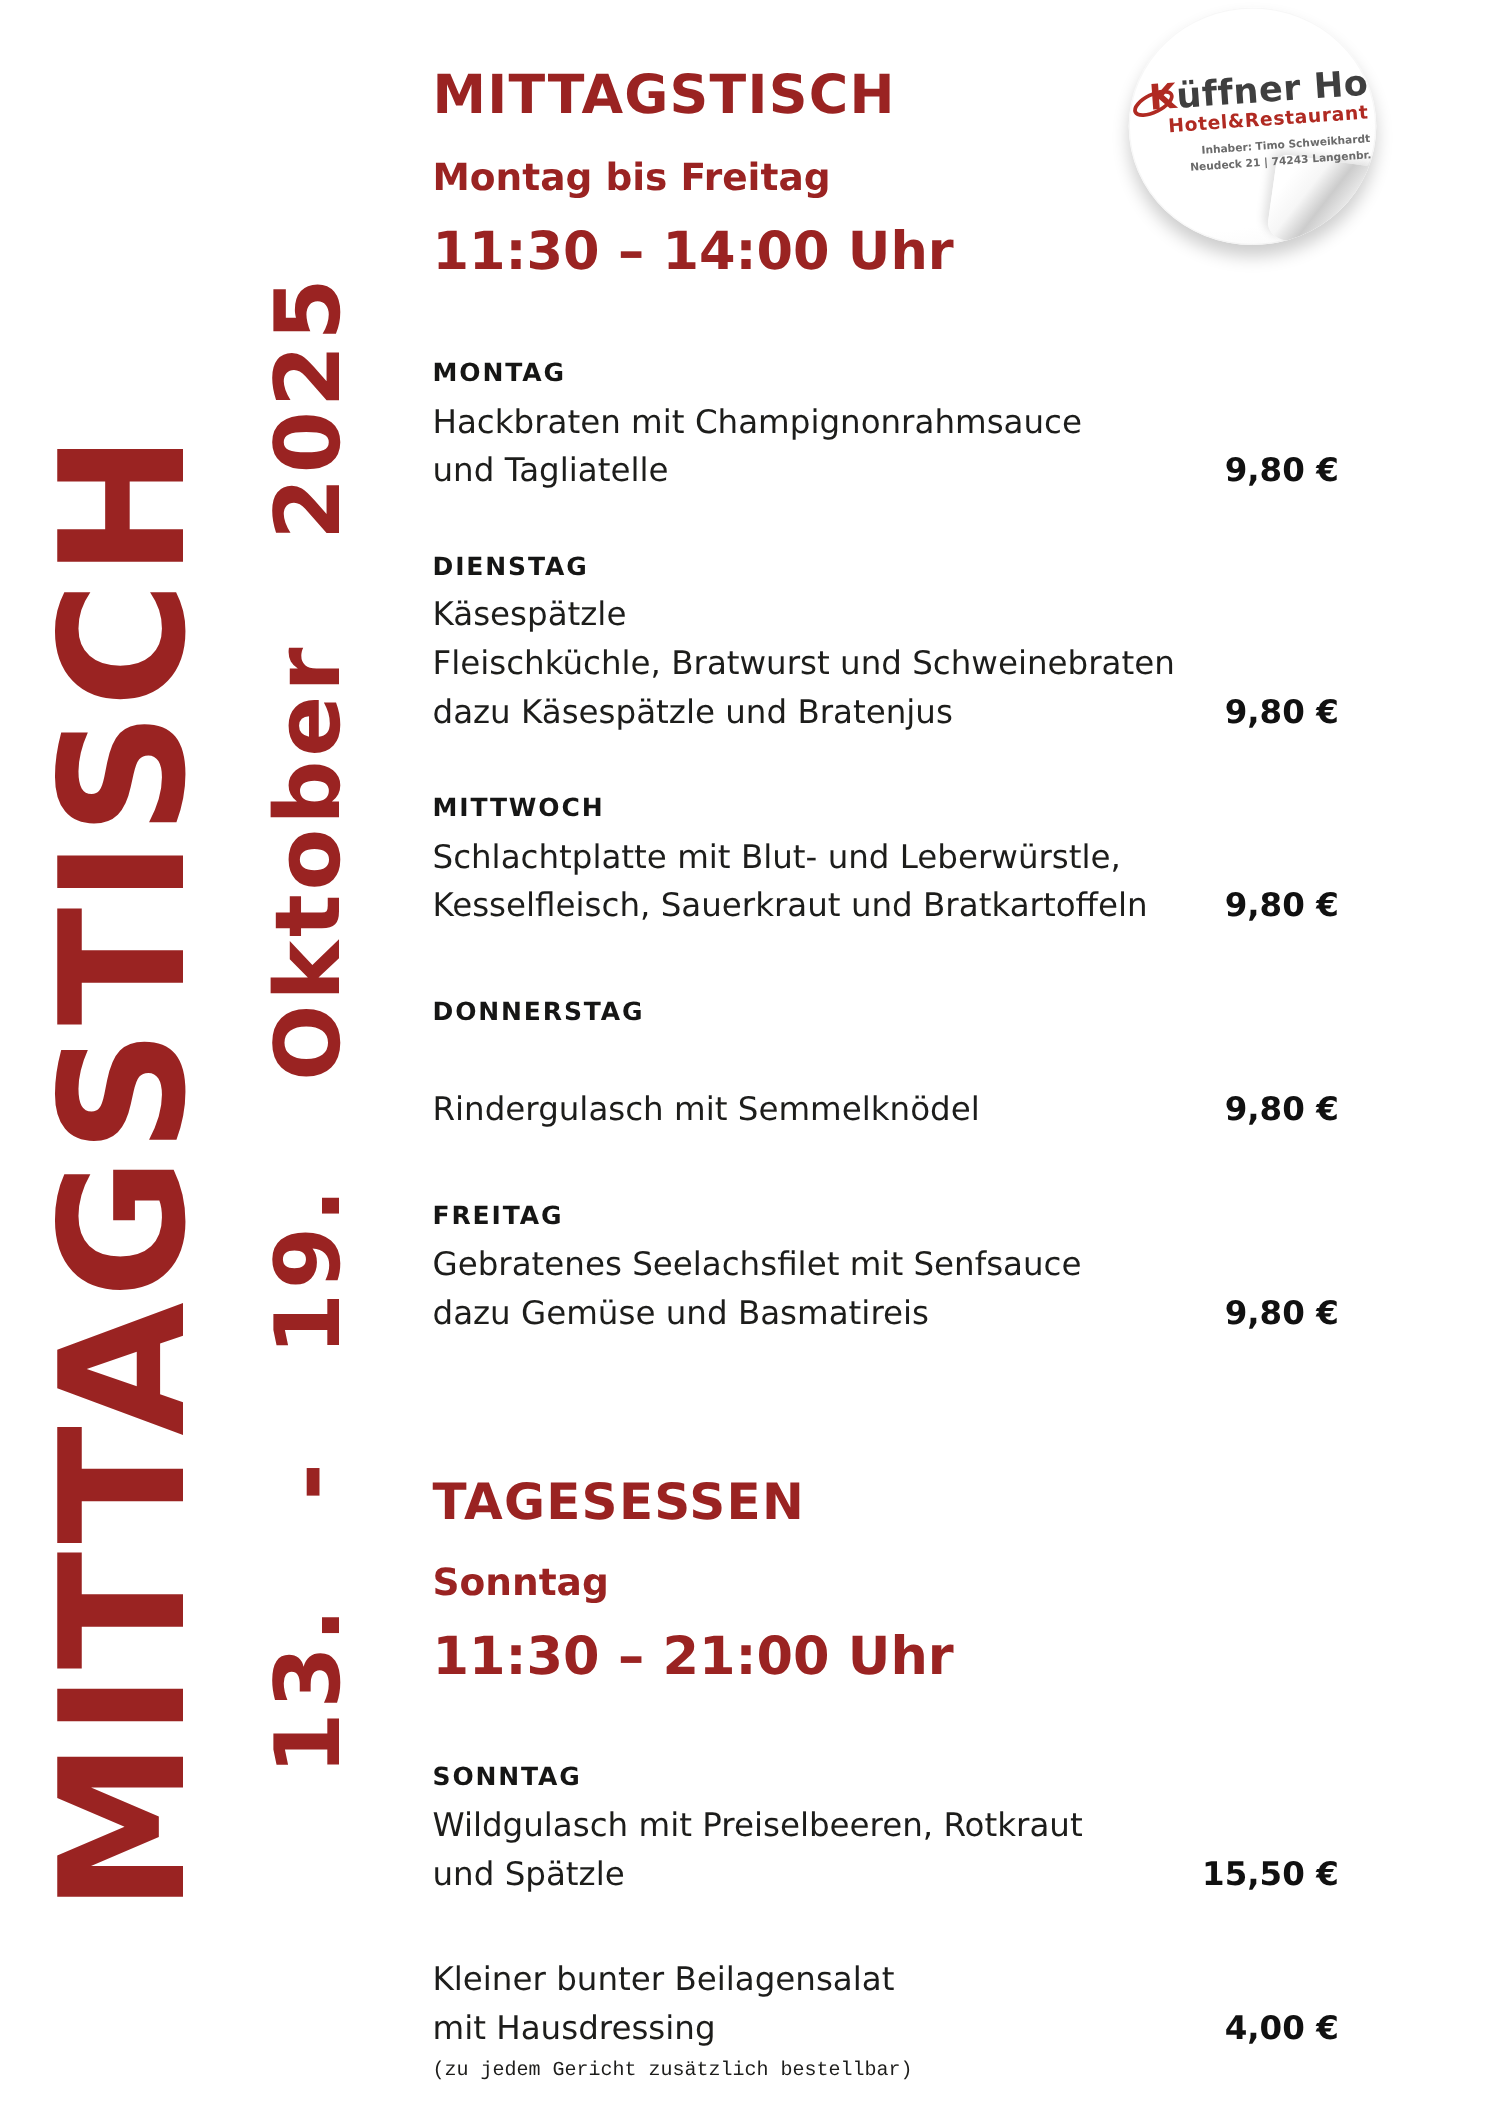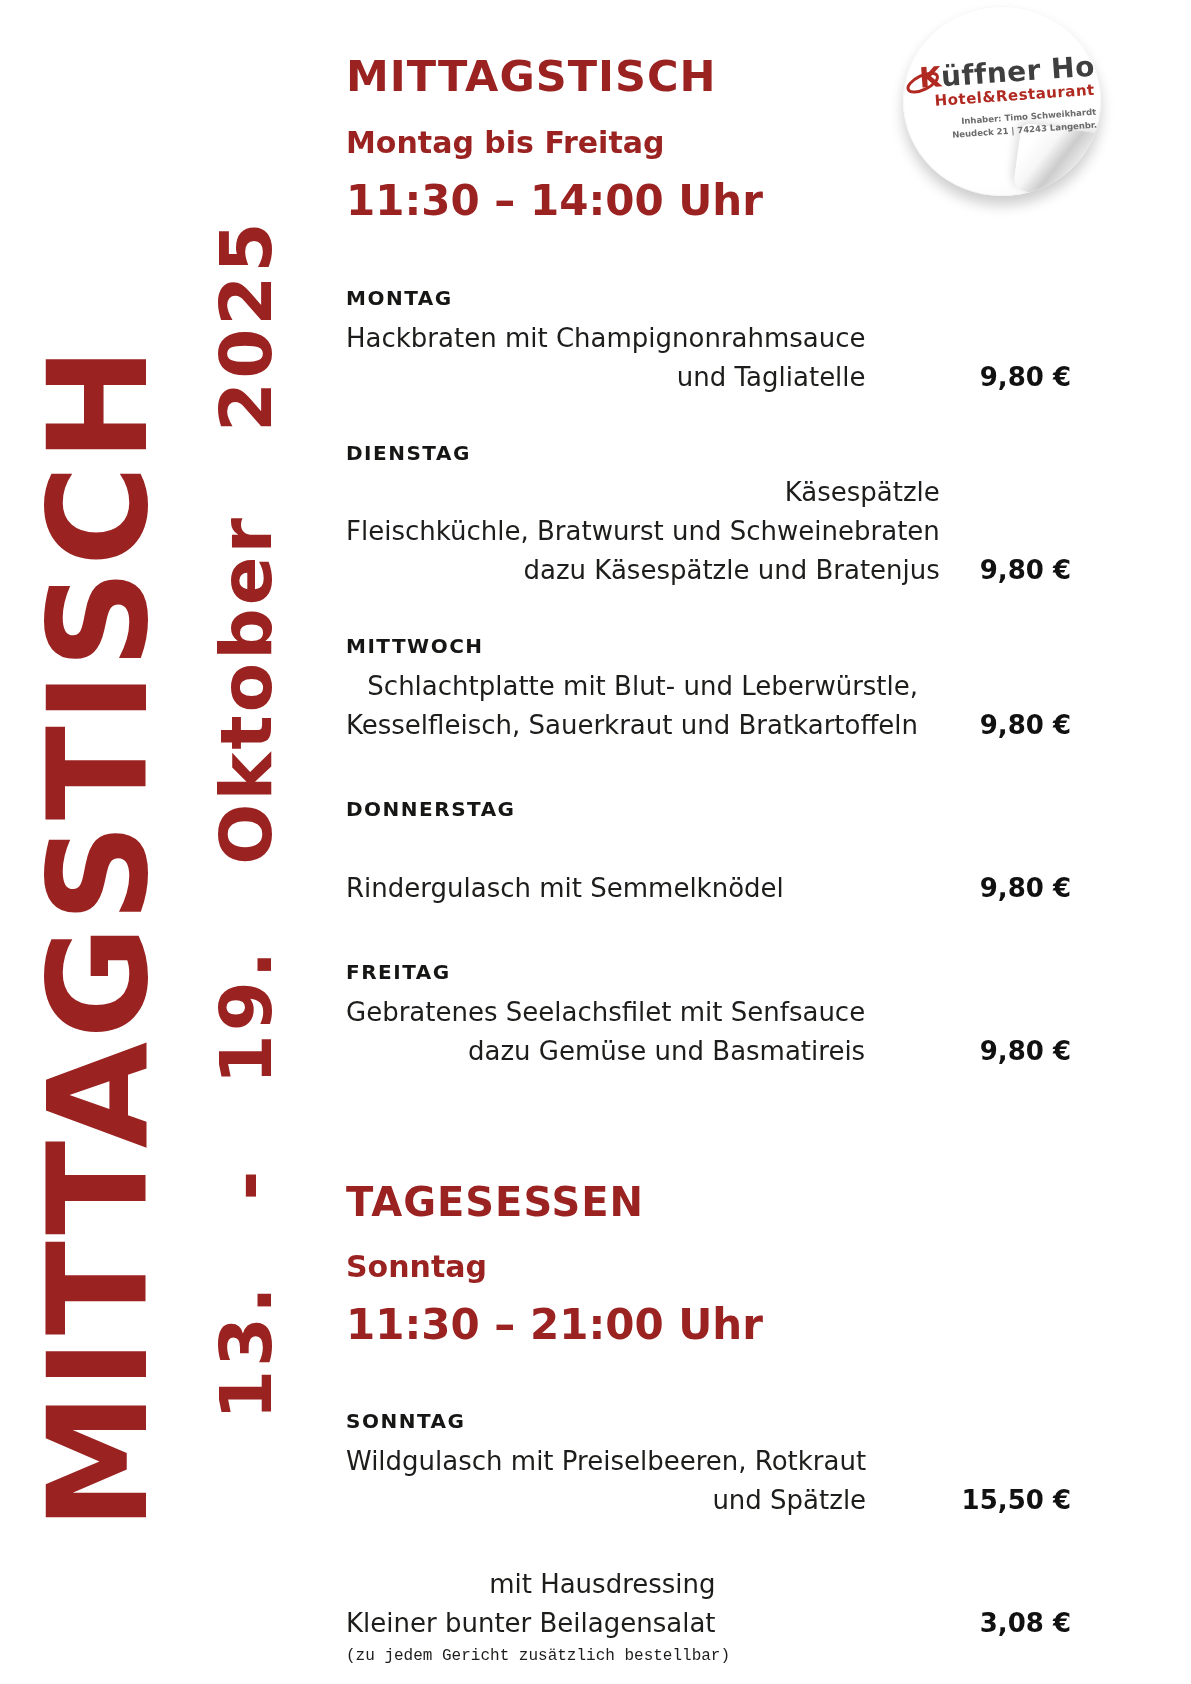--- a/index.html
+++ b/index.html
@@ -54,21 +54,21 @@
 
   .dish{margin-top:46px;}
   .dish.first{margin-top:66px;}
   .dish.gap-lg{margin-top:54px;}
   .dish.sunday{margin-top:65px;}
   .day{
     margin:0 0 10px;font-size:20px;line-height:1.0;font-weight:700;
     color:#161615;letter-spacing:1.5px;
   }
   .row{
-    display:flex;justify-content:space-between;align-items:flex-end;text-align:right;
+    display:flex;justify-content:space-between;align-items:flex-end;
   }
   .lines p{
     margin:0;font-size:26px;line-height:1.5;color:var(--ink);
   }
   .price{
     font-size:26px;line-height:1.5;font-weight:700;color:var(--price);
     white-space:nowrap;padding-left:20px;margin-top:40px;
   }
   .extra-row{margin-top:44px;}
   .note{
@@ -207,21 +207,21 @@
         <p>Wildgulasch mit Preiselbeeren, Rotkraut</p>
         <p>und Spätzle</p>
       </div>
       <div class="price">15,50 €</div>
     </div>
   </section>
 
   <section class="dish extra-row">
     <div class="row">
       <div class="lines">
+        <p>Kleiner bunter Beilagensalat</p>
         <p>mit Hausdressing</p>
-        <p>Kleiner bunter Beilagensalat</p>
-      </div>
-      <div class="price">3,08 €</div>
+      </div>
+      <div class="price">4,00 €</div>
     </div>
     <p class="note">(zu jedem Gericht zusätzlich bestellbar)</p>
   </section>
 
 </div>
 
 </body></html>

